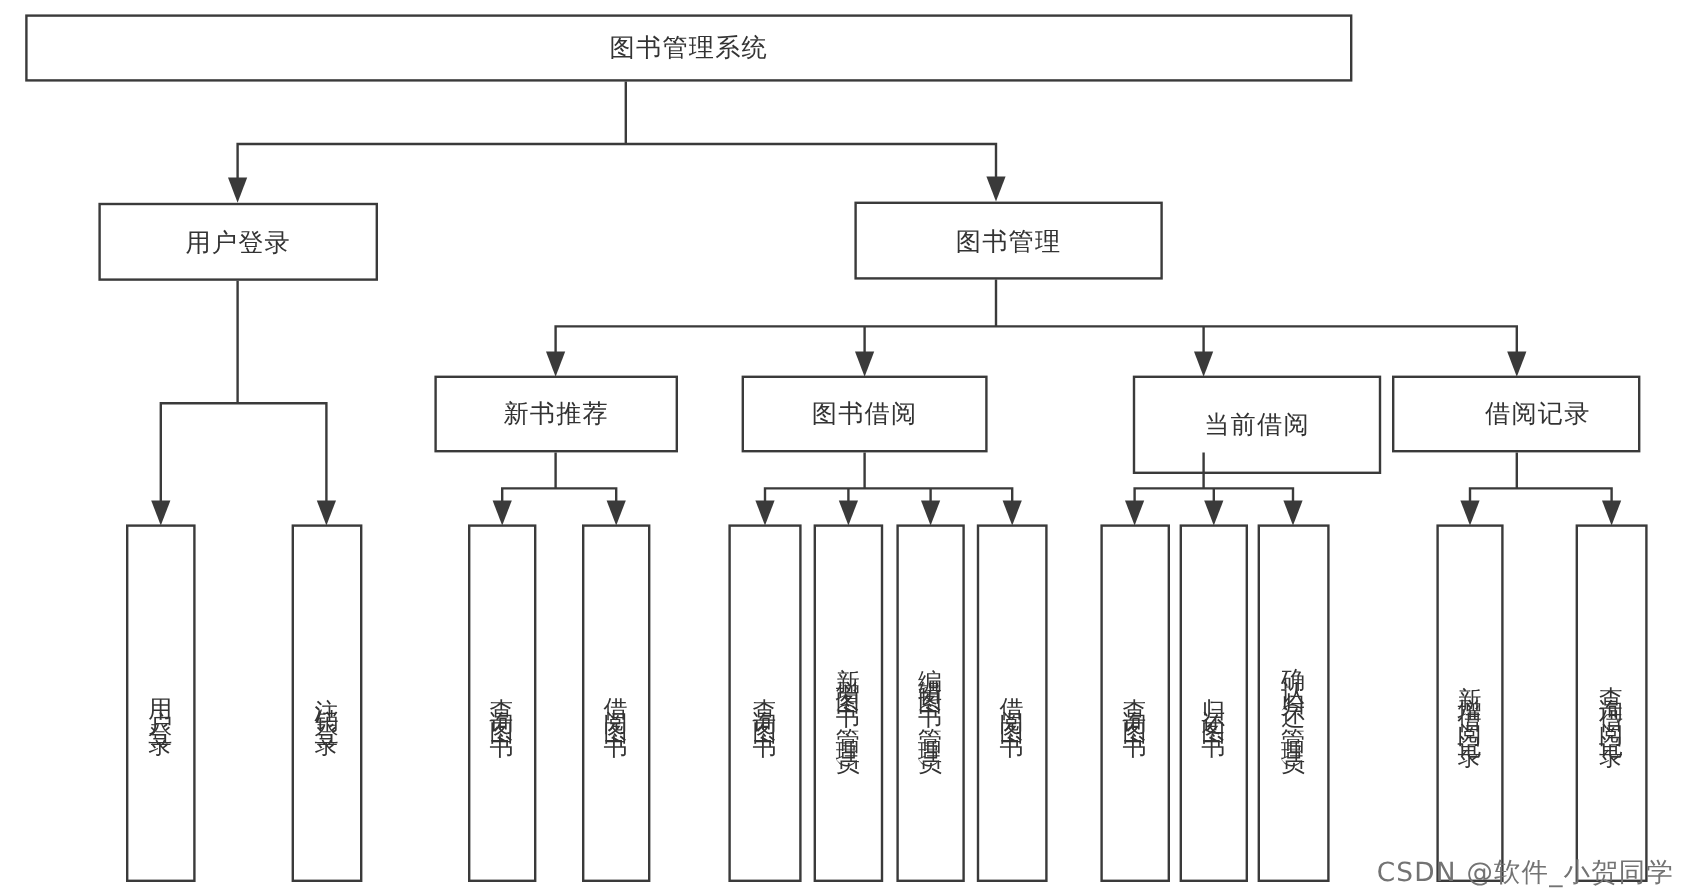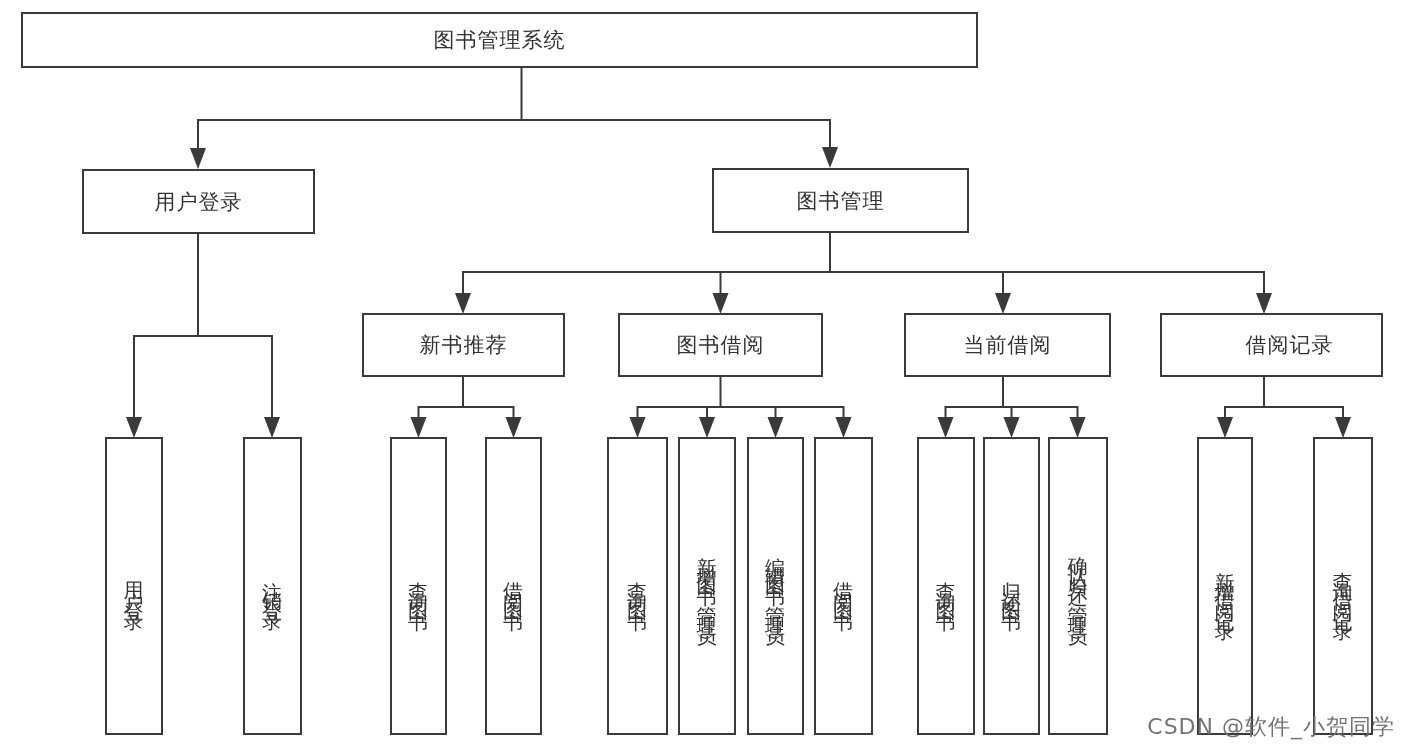--- a/index.html
+++ b/index.html
@@ -62,29 +62,29 @@
     color: #737373;
     letter-spacing: 1px;
     white-space: nowrap;
   }
 </style>
 </head>
 <body>
 
 <div class="canvas">
 
-  <div class="hbox" style="left:21px; top:12px; width:957px; height:56px;text-align:center;">图书管理系统</div>
+  <div class="hbox" style="left:21px; top:12px; width:1106px; height:56px;text-align:center;">图书管理系统</div>
 
   <div class="hbox" style="left:82px; top:169px; width:233px; height:65px;">用户登录</div>
   <div class="hbox" style="left:712px; top:168px; width:257px; height:65px;">图书管理</div>
 
   <div class="hbox" style="left:618px; top:313px; width:205px; height:64px;">图书借阅</div>
   <div class="hbox" style="left:362px; top:313px; width:203px; height:64px;">新书推荐</div>
-  <div class="hbox" style="left:904px; top:313px; width:207px; height:64px;">当前借阅</div>
-  <div class="hbox" style="left:1160px; top:313px; width:223px; height:64px;padding-left:36px;">借阅记录</div>
+  <div class="hbox" style="left:944px; top:313px; width:207px; height:82px;">当前借阅</div>
+  <div class="hbox" style="left:1160px; top:313px; width:207px; height:64px;padding-left:36px;">借阅记录</div>
 
   <div class="vbox" style="left:105px; width:58px;">
     <span class="vtext">用户登录</span>
   </div>
   <div class="vbox" style="left:243px; width:59px;">
     <span class="vtext">注销登录</span>
   </div>
 
   <div class="vbox" style="left:390px; width:57px;">
     <span class="vtext">查询图书</span>

